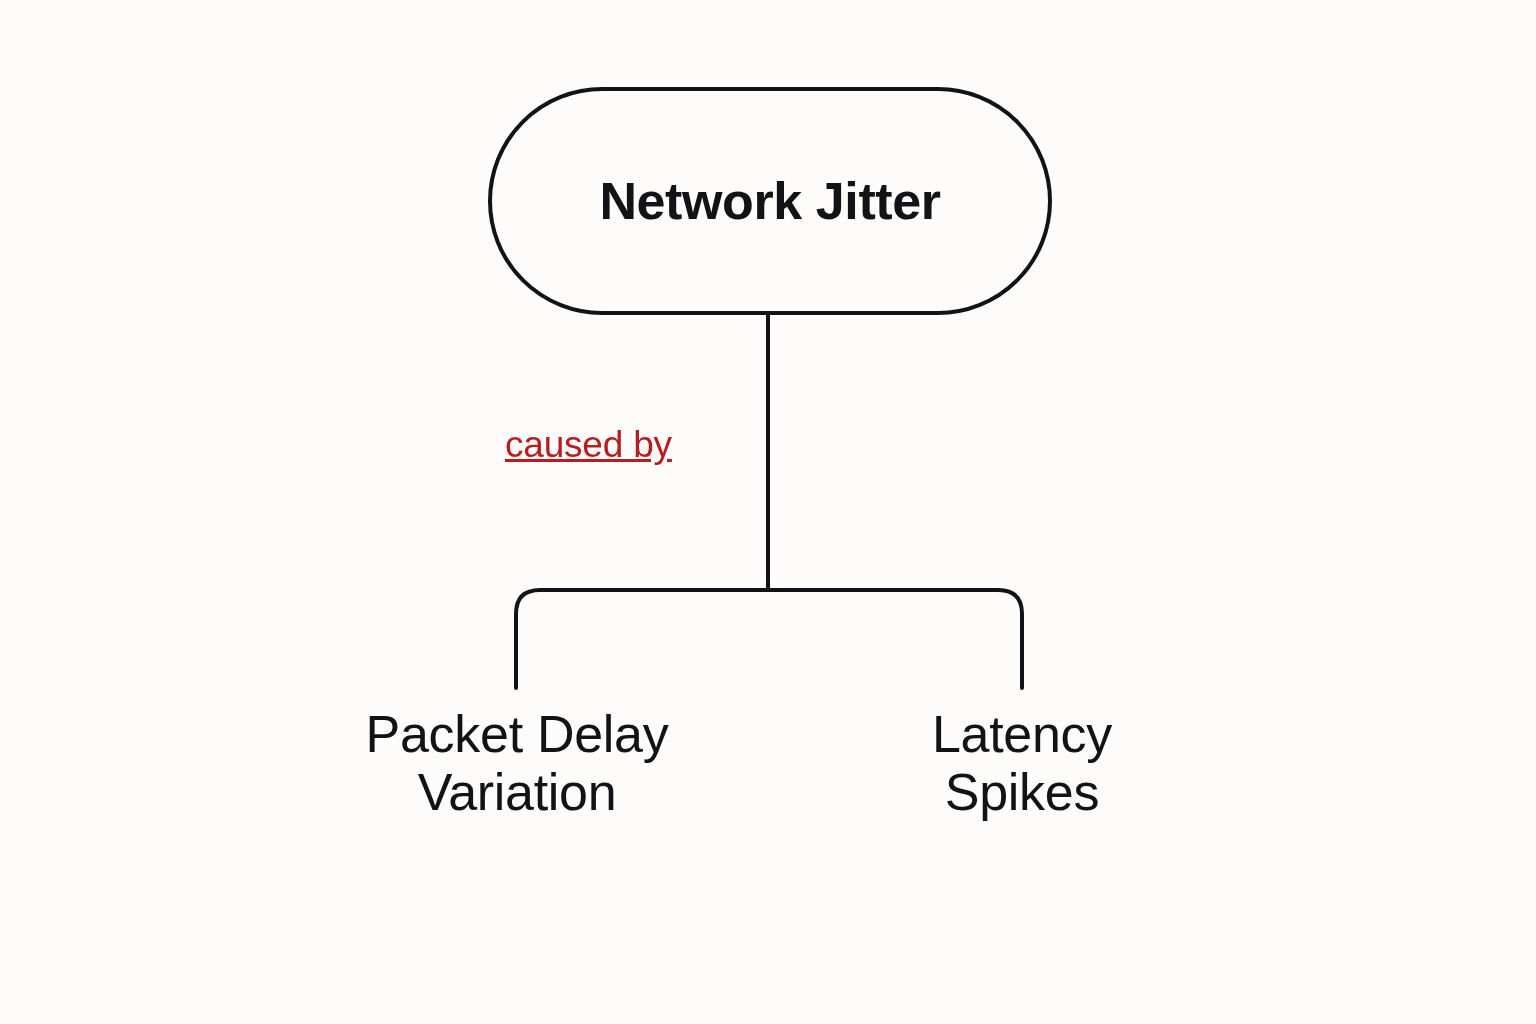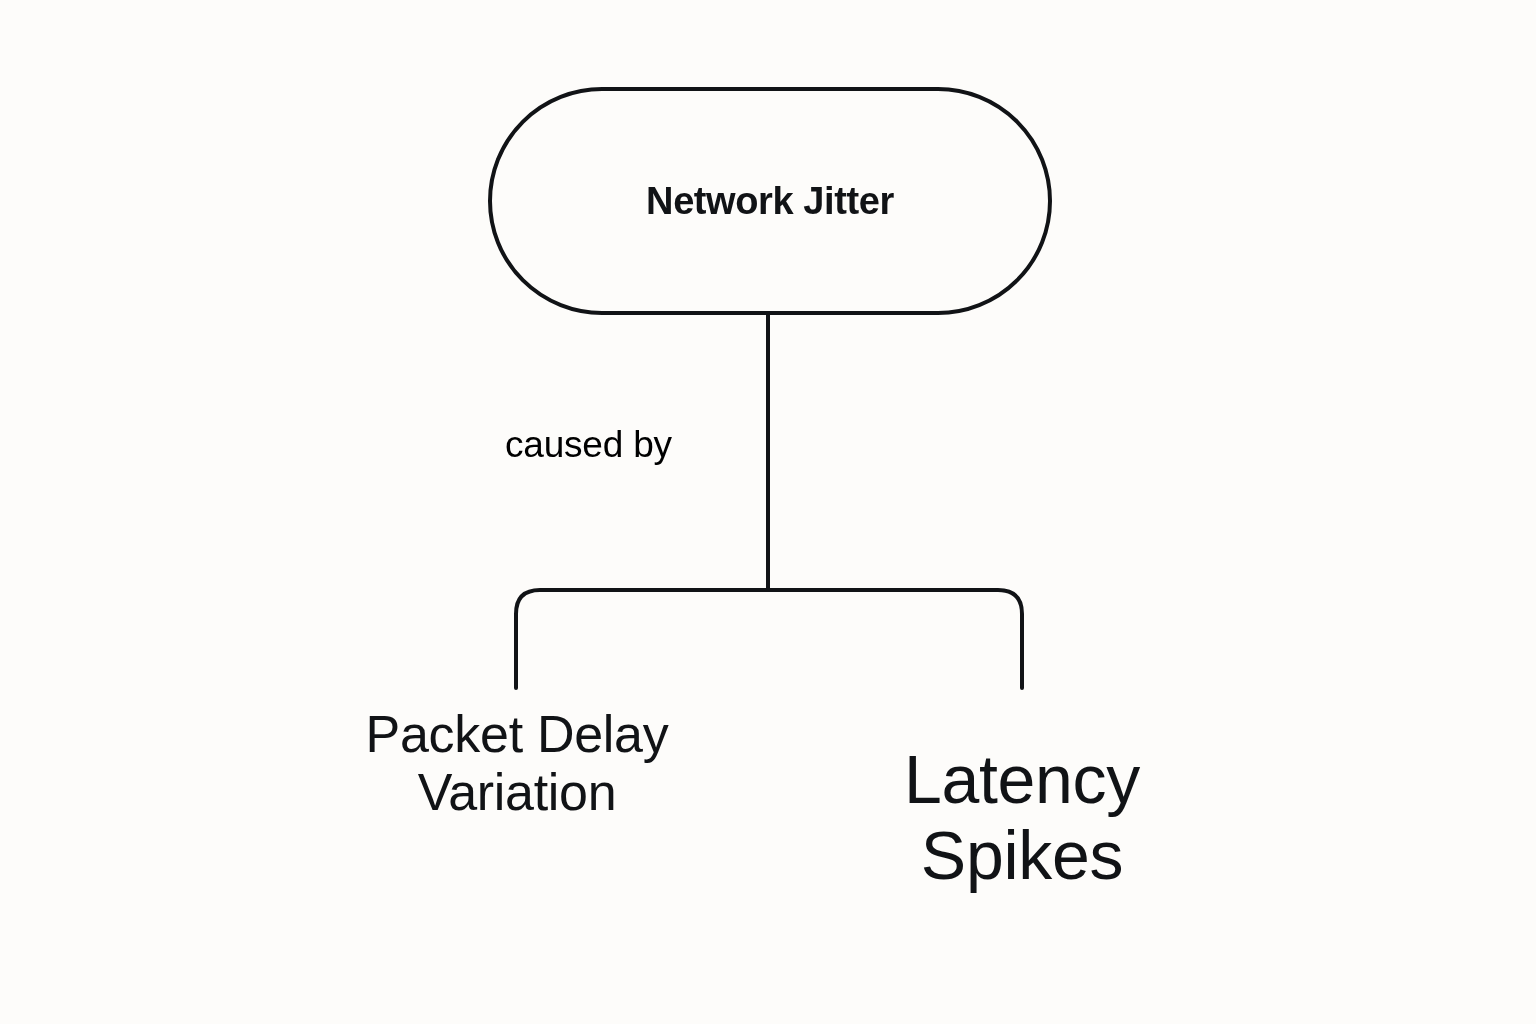--- a/index.html
+++ b/index.html
@@ -35,48 +35,48 @@
     line-height: 1.12;
   }
   #root-node-label {
     left: 490px;
     top: 89px;
     width: 560px;
     height: 224px;
     display: flex;
     align-items: center;
     justify-content: center;
-    font-size: 38px;
+    font-size: 52px;
     font-weight: 700;
     letter-spacing: -0.4px;
   }
   #leaf-label-0 {
     left: 287px;
     top: 705px;
     width: 460px;
     font-size: 52px;
     font-weight: 400;
     letter-spacing: -0.3px;
   }
   #leaf-label-1 {
     left: 822px;
     top: 705px;
     width: 400px;
-    font-size: 68px;
+    font-size: 52px;
     font-weight: 400;
     letter-spacing: -0.3px;
-    margin-top: 36px;
   }
   .edge-label {
     position: absolute;
     font-size: 37px;
     font-weight: 400;
-    color: #000000;
+    color: #b91c1c;
     white-space: nowrap;
     letter-spacing: -0.2px;
+    text-decoration: underline;
   }
   #edge-label-0 {
     left: 505px;
     top: 424px;
   }
   #edge-label-1 {
     left: 831px;
     top: 424px;
   }
 </style>

